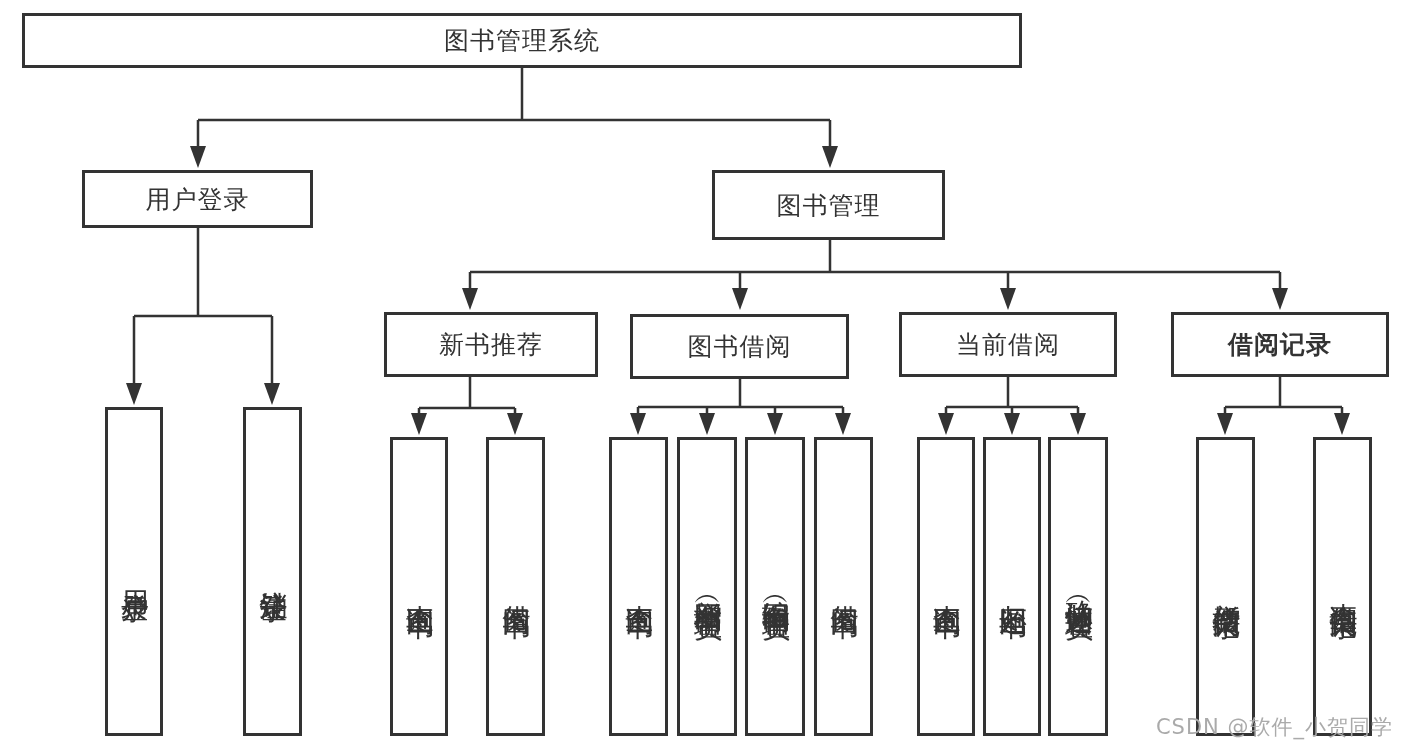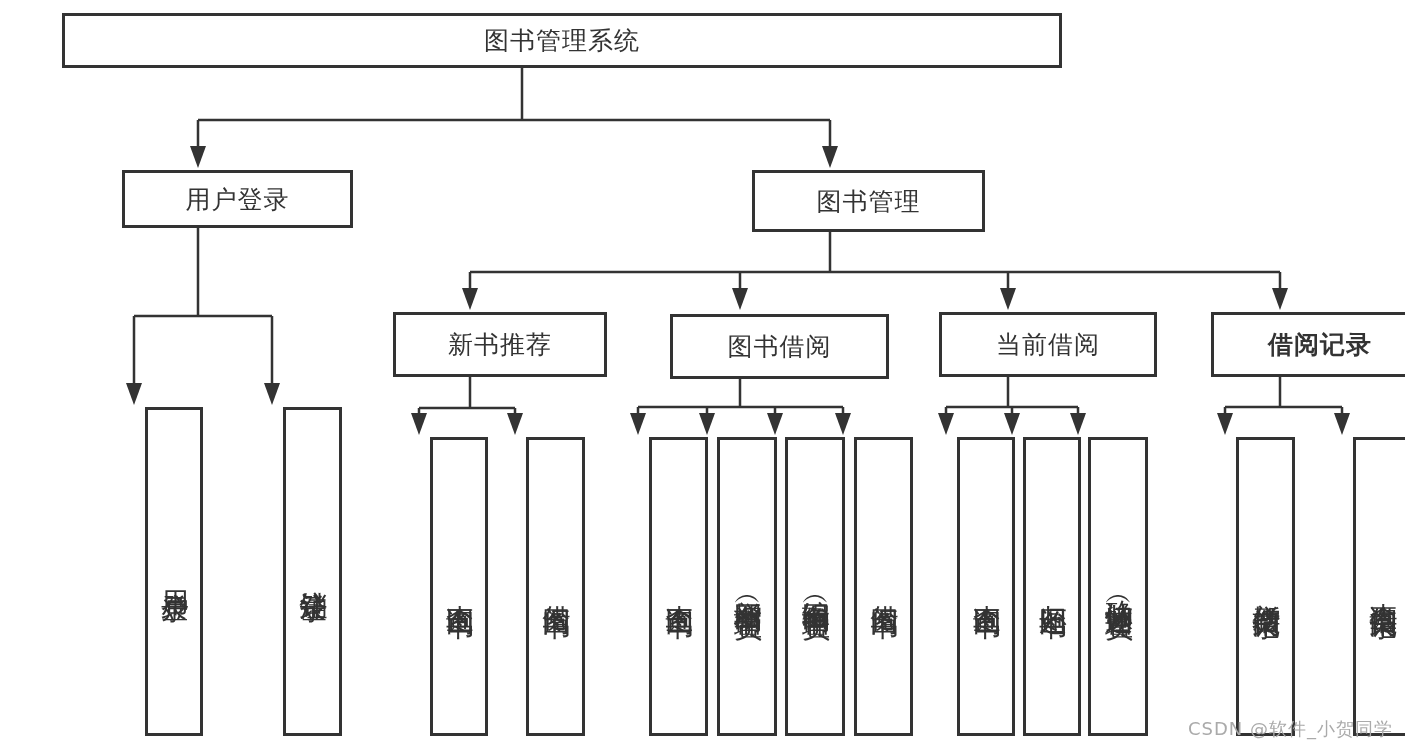--- a/index.html
+++ b/index.html
@@ -20,60 +20,59 @@
     color: var(--line, #333333);
   }
   svg.connectors path { stroke: currentColor; stroke-width: 2.5; fill: none; }
   svg.connectors polygon { fill: currentColor; stroke: none; }
   .node {
     position: absolute;
     background: #ffffff;
     border: 3px solid var(--border, #333333);
     display: flex; align-items: center; justify-content: center;
     color: var(--text, #333333);
-    margin-left: 40px;
   }
   .node .h-label {
     font-size: 25px;
     letter-spacing: 1px;
     white-space: nowrap;
   }
   .node .v-label {
     writing-mode: vertical-rl;
     text-orientation: mixed;
     font-size: 28px;
     letter-spacing: 2px;
     line-height: 1.1;
     white-space: nowrap;
   }
   
   .n-root            { left: 22px;   top: 13px;  width: 1000px; height: 55px; }
   .n-user-login      { left: 82px;   top: 170px; width: 231px;  height: 58px; }
-  .n-book-mgmt       { left: 712px;  top: 170px; width: 233px;  height: 62px; }
-  .n-new-book-rec    { left: 353px;  top: 312px; width: 214px;  height: 65px; }
+  .n-book-mgmt       { left: 712px;  top: 170px; width: 233px;  height: 70px; }
+  .n-new-book-rec    { left: 384px;  top: 312px; width: 214px;  height: 65px; }
   .n-book-borrow     { left: 630px;  top: 314px; width: 219px;  height: 65px; }
   .n-current-borrow  { left: 899px;  top: 312px; width: 218px;  height: 65px; align-items: center; }
   .n-borrow-records  { left: 1171px; top: 312px; width: 218px;  height: 65px; font-weight: bold; }
   .n-l-login         { left: 105px;  top: 407px; width: 58px; height: 329px; }
   .n-l-logout        { left: 243px;  top: 407px; width: 59px; height: 329px; }
   .n-l-nbr-query     { left: 390px;  top: 437px; width: 58px; height: 299px; }
   .n-l-nbr-borrow    { left: 486px;  top: 437px; width: 59px; height: 299px; }
   .n-l-bb-query      { left: 609px;  top: 437px; width: 59px; height: 299px; }
   .n-l-bb-add        { left: 677px;  top: 437px; width: 60px; height: 299px; }
   .n-l-bb-edit       { left: 745px;  top: 437px; width: 60px; height: 299px; }
   .n-l-bb-borrow     { left: 814px;  top: 437px; width: 59px; height: 299px; }
   .n-l-cb-query      { left: 917px;  top: 437px; width: 58px; height: 299px; }
   .n-l-cb-return     { left: 983px;  top: 437px; width: 58px; height: 299px; }
   .n-l-cb-confirm    { left: 1048px; top: 437px; width: 60px; height: 299px; }
   .n-l-br-add        { left: 1196px; top: 437px; width: 59px; height: 299px; }
   .n-l-br-query      { left: 1313px; top: 437px; width: 59px; height: 299px; }
   .watermark {
     position: absolute;
     right: 12px; bottom: 6px;
-    font-size: 18px;
+    font-size: 21px;
     color: var(--watermark, #aaaaaa);
     letter-spacing: 1px;
     white-space: nowrap;
   }
 </style>
 </head>
 <body>
 
 <div class="canvas">
 

